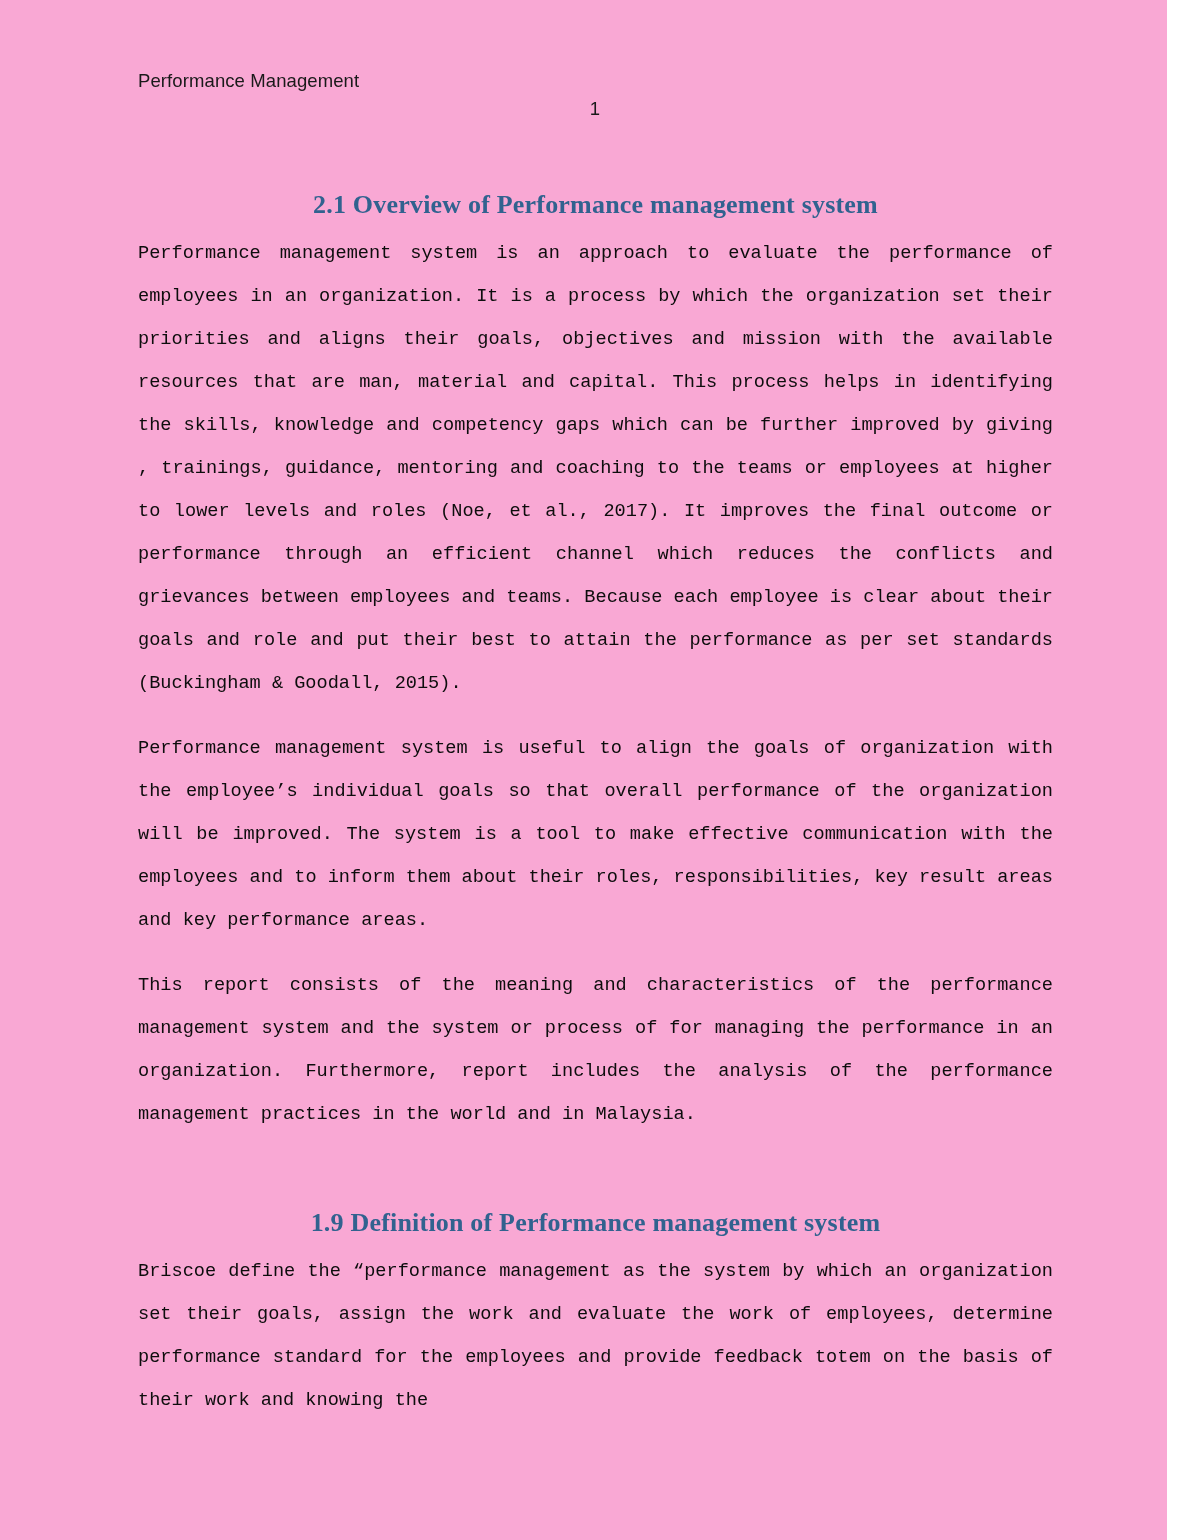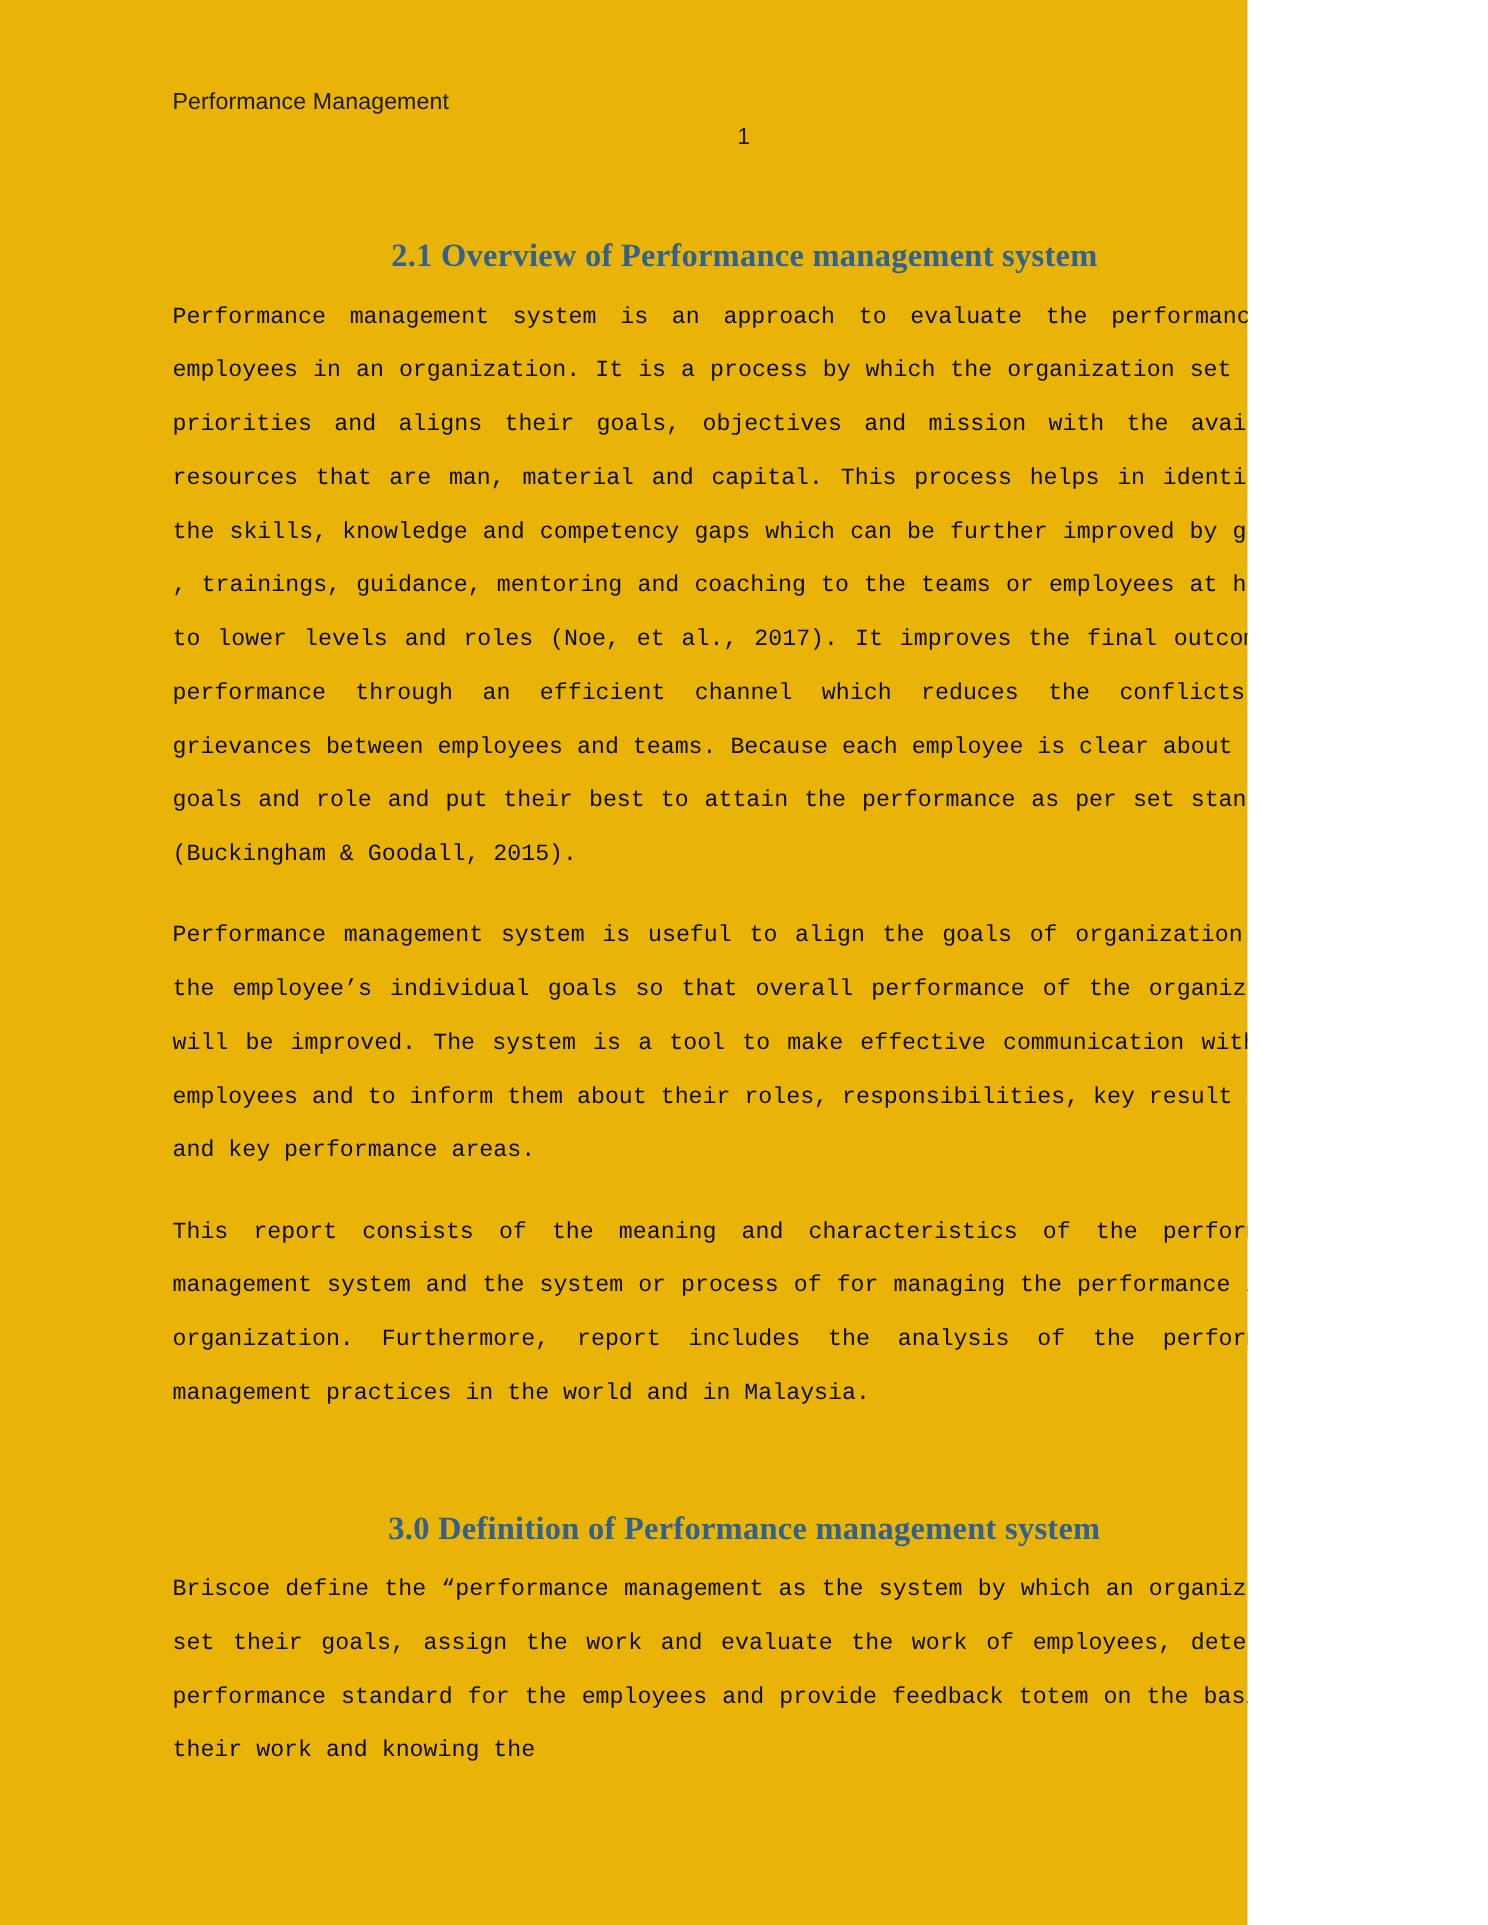--- a/index.html
+++ b/index.html
@@ -3,23 +3,23 @@
 <meta charset="utf-8">
 <title>Performance Management</title>
 <style>
   html, body {
     margin: 0;
     padding: 0;
     background: #ffffff;
   }
   .page {
     position: relative;
-    width: 998px;
+    width: 1167px;
     height: 1540px;
-    background: #eab308;
+    background: #f9a8d4;
     overflow: hidden;
     font-family: "Liberation Sans", sans-serif;
     color: #0d0d0d;
     box-sizing: border-box;
   }
   .running-head {
     position: absolute;
     left: 138px;
     top: 70px;
     font-size: 18.5px;
@@ -87,19 +87,19 @@
   <div class="body-block">
 
     <h2 class="section-heading">2.1 Overview of Performance management system</h2>
 
     <p class="para">Performance management system is an approach to evaluate the performance of employees in an organization. It is a process by which the organization set their priorities and aligns their goals, objectives and mission with the available resources that are man, material and capital. This process helps in identifying the skills, knowledge and competency gaps which can be further improved by giving , trainings, guidance, mentoring and coaching to the teams or employees at higher to lower levels and roles (Noe, et al., 2017). It improves the final outcome or performance through an efficient channel which reduces the conflicts and grievances between employees and teams. Because each employee is clear about their goals and role and put their best to attain the performance as per set standards (Buckingham &amp; Goodall, 2015).</p>
 
     <p class="para">Performance management system is useful to align the goals of organization with the employee’s individual goals so that overall performance of the organization will be improved. The system is a tool to make effective communication with the employees and to inform them about their roles, responsibilities, key result areas and key performance areas.</p>
 
     <p class="para">This report consists of the meaning and characteristics of the performance management system and the system or process of for managing the performance in an organization. Furthermore, report includes the analysis of the performance management practices in the world and in Malaysia.</p>
 
-    <h2 class="section-heading spaced-above">3.0 Definition of Performance management system</h2>
+    <h2 class="section-heading spaced-above">1.9 Definition of Performance management system</h2>
 
 
     <p class="para last-clipped">Briscoe define the “performance management as the system by which an organization set their goals, assign the work and evaluate the work of employees, determine performance standard for the employees and provide feedback totem on the basis of their work and knowing the</p>
 
   </div>
 </div>
 
 </body></html>

